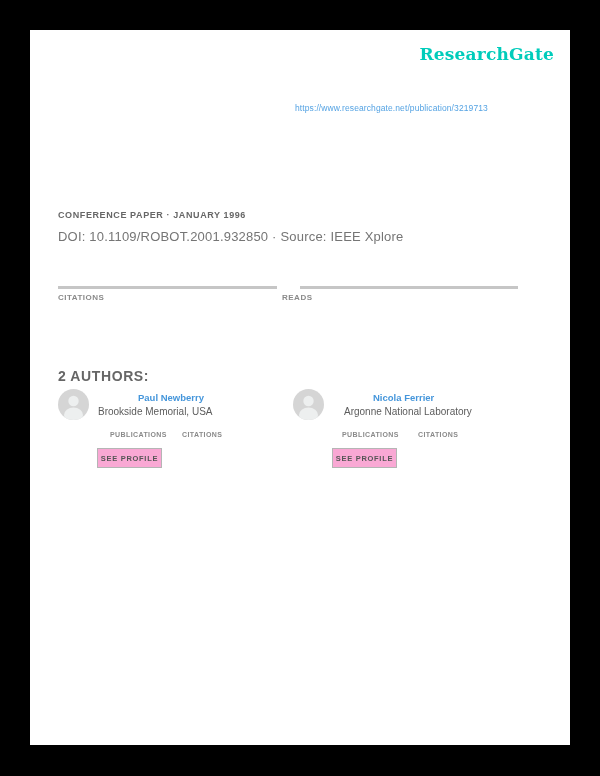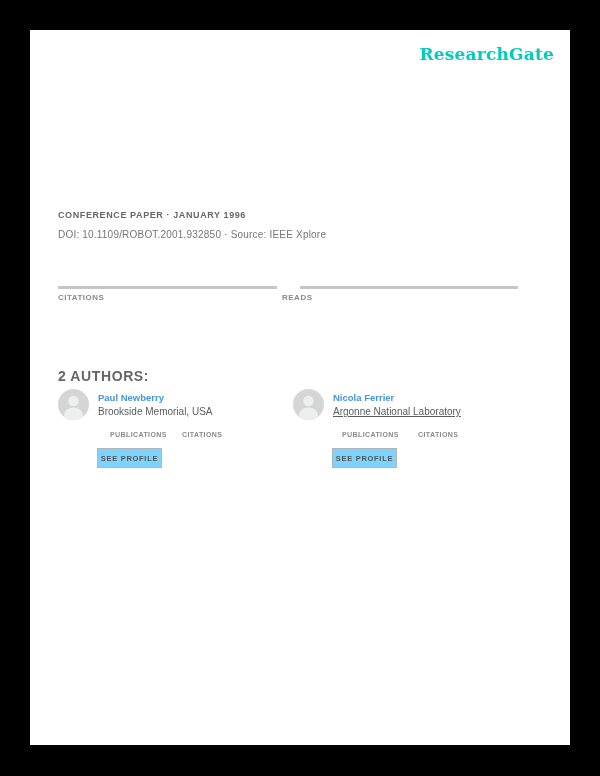--- a/index.html
+++ b/index.html
@@ -19,69 +19,70 @@
   }
   .pub-link{
     top:73px;left:265px;font-size:8.5px;color:#55A3E3;
     text-decoration:none;letter-spacing:.1px;cursor:pointer;
   }
   .meta-line{
     top:180px;left:28px;font-size:9px;font-weight:bold;color:#666666;
     letter-spacing:.6px;
   }
   .doi-line{
-    top:199px;left:28px;font-size:10px;color:#757575;letter-spacing:.2px;
+    top:199px;left:28px;font-size:13px;color:#757575;letter-spacing:.2px;
   }
   .sep{top:256px;height:3px;background:#C6C6C6;}
   .sep-left{left:28px;width:219px;}
   .sep-right{left:270px;width:218px;}
   .metric-label{
     top:263px;font-size:8px;font-weight:bold;color:#8A8A8A;letter-spacing:.5px;
   }
   .metric-citations{left:28px;}
   .metric-reads{left:252px;}
   .authors-heading{
     top:338px;left:28px;font-size:14px;font-weight:bold;color:#666666;
     letter-spacing:.6px;
   }
   .avatar{
     top:359px;width:31px;height:31px;border-radius:50%;
     background:#D5D5D5;overflow:hidden;cursor:pointer;
   }
   .avatar svg{display:block;}
   .author-name{
-    top:362px;font-size:9.5px;font-weight:bold;color:#4596DB;cursor:pointer;
+    top:362px;font-size:9.5px;font-weight:bold;color:#4596DB;cursor:pointer;margin-left:40px;
   }
   .author-affil{
     top:376px;font-size:10px;color:#5C5C5C;
   }
   .stat-label{
     top:401px;font-size:7px;font-weight:bold;color:#8A8A8A;letter-spacing:.4px;
   }
   .see-profile{
-    top:418px;width:65px;height:20px;background:#7dd3fc;
+    top:418px;width:65px;height:20px;background:#f9a8d4;
     border:1px solid #B5B5B5;box-sizing:border-box;
     display:flex;align-items:center;justify-content:center;
     font-size:7.5px;font-weight:bold;color:#555555;letter-spacing:.7px;
     cursor:pointer;
   }
   
   .a1-avatar{left:28px;}  .a1-name{left:68px;}  .a1-affil{left:68px;}
   .a1-pubs{left:80px;}    .a1-cits{left:152px;} .a1-btn{left:67px;}
   
-  .a2-avatar{left:263px;} .a2-name{left:303px;} .a2-affil{left:303px;text-decoration:underline;}
+  .a2-avatar{left:263px;} .a2-name{left:303px;} .a2-affil{left:314px;}
   .a2-pubs{left:312px;}   .a2-cits{left:388px;} .a2-btn{left:302px;}
 </style>
 </head>
 <body>
 
 <div class="page">
 
   <div class="abs logo">ResearchGate</div>
 
+  <a class="abs pub-link">https://www.researchgate.net/publication/3219713</a>
 
   <div class="abs meta-line">CONFERENCE PAPER · JANUARY 1996</div>
 
   <div class="abs doi-line">DOI: 10.1109/ROBOT.2001.932850 · Source: IEEE Xplore</div>
 
   <div class="abs sep sep-left"></div>
   <div class="abs sep sep-right"></div>
 
   <div class="abs metric-label metric-citations">CITATIONS</div>
   <div class="abs metric-label metric-reads">READS</div>

